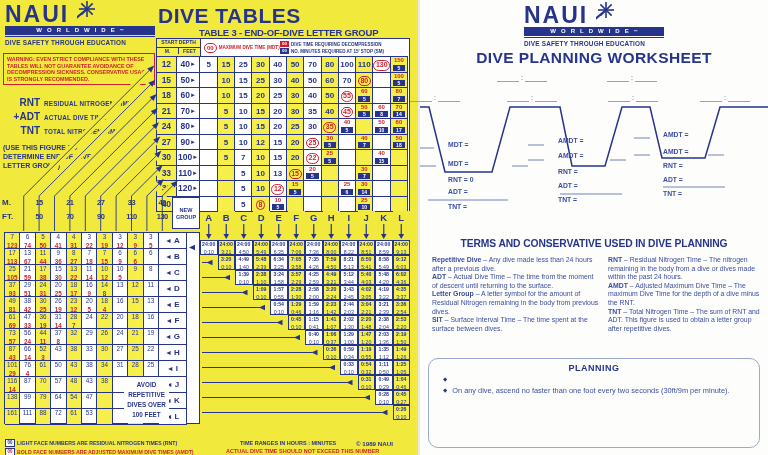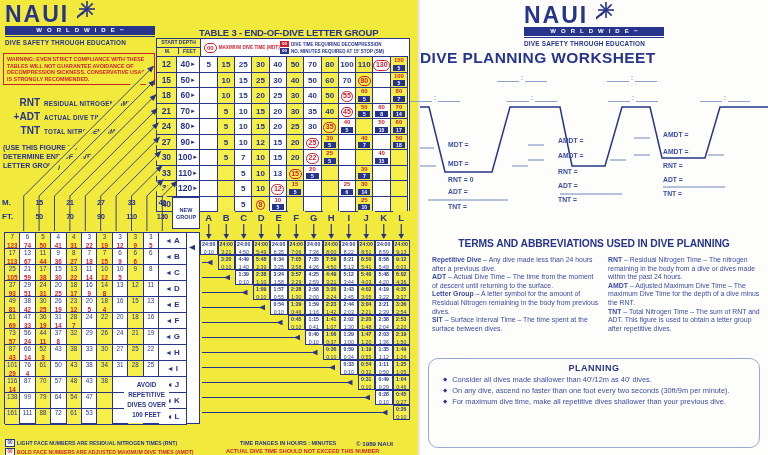--- a/index.html
+++ b/index.html
@@ -96,21 +96,21 @@
   .ntxt{font-size:5.2px;font-weight:bold;}
   .ntxt.n0{color:var(--navy);} .ntxt.n1{color:var(--red);}
   #notesL{left:5px;top:439px;}
   #tnote{left:240px;top:440px;font-size:5.5px;color:var(--navy);font-weight:bold;}
   #anote{left:226px;top:448px;font-size:5.5px;color:var(--red);font-weight:bold;}
   #copyr{left:356px;top:440px;font-size:6.2px;color:var(--navy);font-weight:bold;}
   #ovl{left:0;top:0;pointer-events:none;}
   
   #rp{position:absolute;left:420px;top:0;width:348px;height:455px;background:#fdfdfb;}
   #rlogo{left:104px;top:4px;width:140px;}
-  #rtitle{left:0;top:49px;width:348px;text-align:left;color:var(--navy);font-weight:bold;font-size:15.5px;letter-spacing:0.4px;}
+  #rtitle{left:0;top:49px;width:348px;text-align:center;color:var(--navy);font-weight:bold;font-size:15.5px;letter-spacing:0.4px;}
   .tb{position:absolute;display:flex;align-items:flex-end;color:var(--blue2);}
   .tline{width:22px;border-bottom:1px solid #8fa3c8;height:8px;}
   .tcolon{font-size:7px;line-height:8px;margin:0 2px;}
   .plab{position:absolute;color:var(--blue2);font-size:6.8px;font-weight:bold;white-space:nowrap;}
   #ttitle{left:0;top:238px;width:348px;text-align:center;color:var(--navy);font-weight:bold;font-size:10.3px;letter-spacing:-0.1px;}
   .tcol{position:absolute;top:256px;color:var(--blue2);font-size:6.9px;line-height:8.6px;}
   #tcl{left:12px;width:168px;} #tcr{left:188px;width:155px;}
   .term b{color:var(--blue2);}
   #rem{left:8px;top:358px;width:332px;height:90px;border:1.5px solid #9aa9cf;border-radius:10px;background:#fdfdfb;}
   #remt{text-align:center;color:var(--navy);font-weight:bold;font-size:9px;margin-top:4px;letter-spacing:0.5px;}
@@ -147,20 +147,21 @@
         <div class="ab-row">
           <div class="ab-a">+ADT</div>
           <div class="ab-l">ACTUAL DIVE TIME</div>
         </div>
         <div class="ab-row">
           <div class="ab-a">TNT</div>
           <div class="ab-l">TOTAL NITROGEN TIME</div>
         </div>
       </div>
     <div class="abs" id="fignote">(USE THIS FIGURE TO DETERMINE END-OF-DIVE LETTER GROUP)</div>
+    <div class="abs" id="dtitle">DIVE TABLES</div>
     <div class="abs" id="t1title">TABLE 3 - END-OF-DIVE LETTER GROUP</div>
 
     <div class="abs" id="t1">
       <div id="t1hdr">
         <div id="sd">
           <div class="sd1">START DEPTH</div>
           <div class="sd2">
             <span>M.</span>
               <span style="border-left:0.5px solid var(--navy);">FEET</span>
           </div>
@@ -1394,44 +1395,39 @@
           <span class="tcolon">:</span>
           <div class="tline"></div>
         </div>
         <div class="tb" style="left: 280px; top: 94px;">
           <div class="tline"></div>
           <span class="tcolon">:</span>
           <div class="tline"></div>
         </div>
       </div>
 
-    <div class="abs" id="ttitle">TERMS AND ABBREVIATIONS USED IN DIVE PLANNING</div>
+    <div class="abs" id="ttitle">TERMS AND CONSERVATIVE USED IN DIVE PLANNING</div>
     <div class="tcol" id="tcl">
         <div class="term"><b>Repetitive Dive</b><span> – Any dive made less than 24 hours after a previous dive.</span></div>
         <div class="term"><b>ADT</b><span> – Actual Dive Time – The time from the moment of descent until returning to the surface.</span></div>
         <div class="term"><b>Letter Group</b><span> – A letter symbol for the amount of Residual Nitrogen remaining in the body from previous dives.</span></div>
         <div class="term"><b>SIT</b><span> – Surface Interval Time – The time spent at the surface between dives.</span></div>
       </div>
     <div class="tcol" id="tcr">
         <div class="term"><b>RNT</b><span> – Residual Nitrogen Time – The nitrogen remaining in the body from a dive or dives made within the past 24 hours.</span></div>
         <div class="term"><b>AMDT</b><span> – Adjusted Maximum Dive Time – The maximum Dive Time for the depth of a dive minus the RNT.</span></div>
         <div class="term"><b>TNT</b><span> – Total Nitrogen Time – The sum of RNT and ADT. This figure is used to obtain a letter group after repetitive dives.</span></div>
       </div>
 
     <div class="abs" id="rem">
       <div id="remt">PLANNING</div>
       <div id="remitems">
           <div class="ritem">
             <span class="rbul">◆</span>
-            <span>Consider all dives made shallower than 40'/12m as 40' dives.</span>
           </div>
           <div class="ritem">
             <span class="rbul">◆</span>
             <span>On any dive, ascend no faster than one foot every two seconds (30ft/9m per minute).</span>
-          </div>
-          <div class="ritem">
-            <span class="rbul">◆</span>
-            <span>For maximum dive time, make all repetitive dives shallower than your previous dive.</span>
           </div>
         </div>
     </div>
   </div>
 </div>
 
 </body></html>

